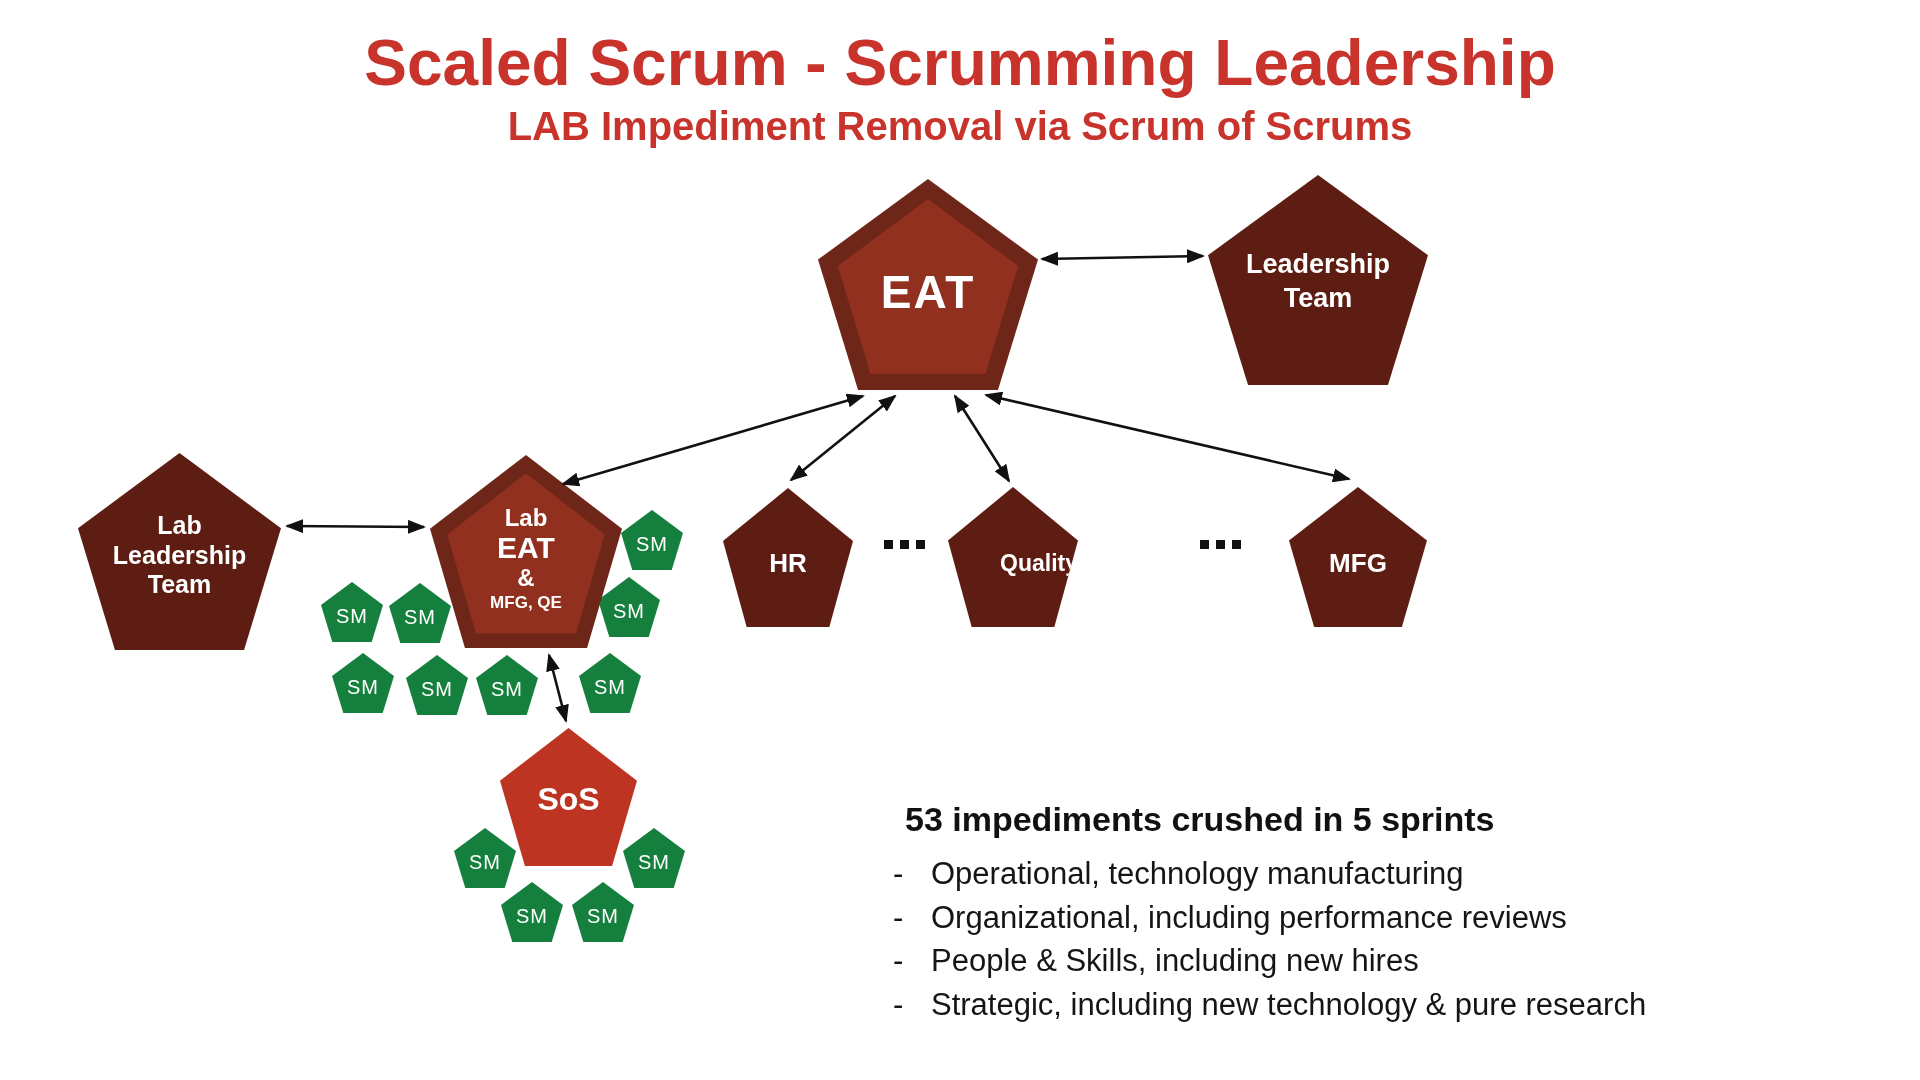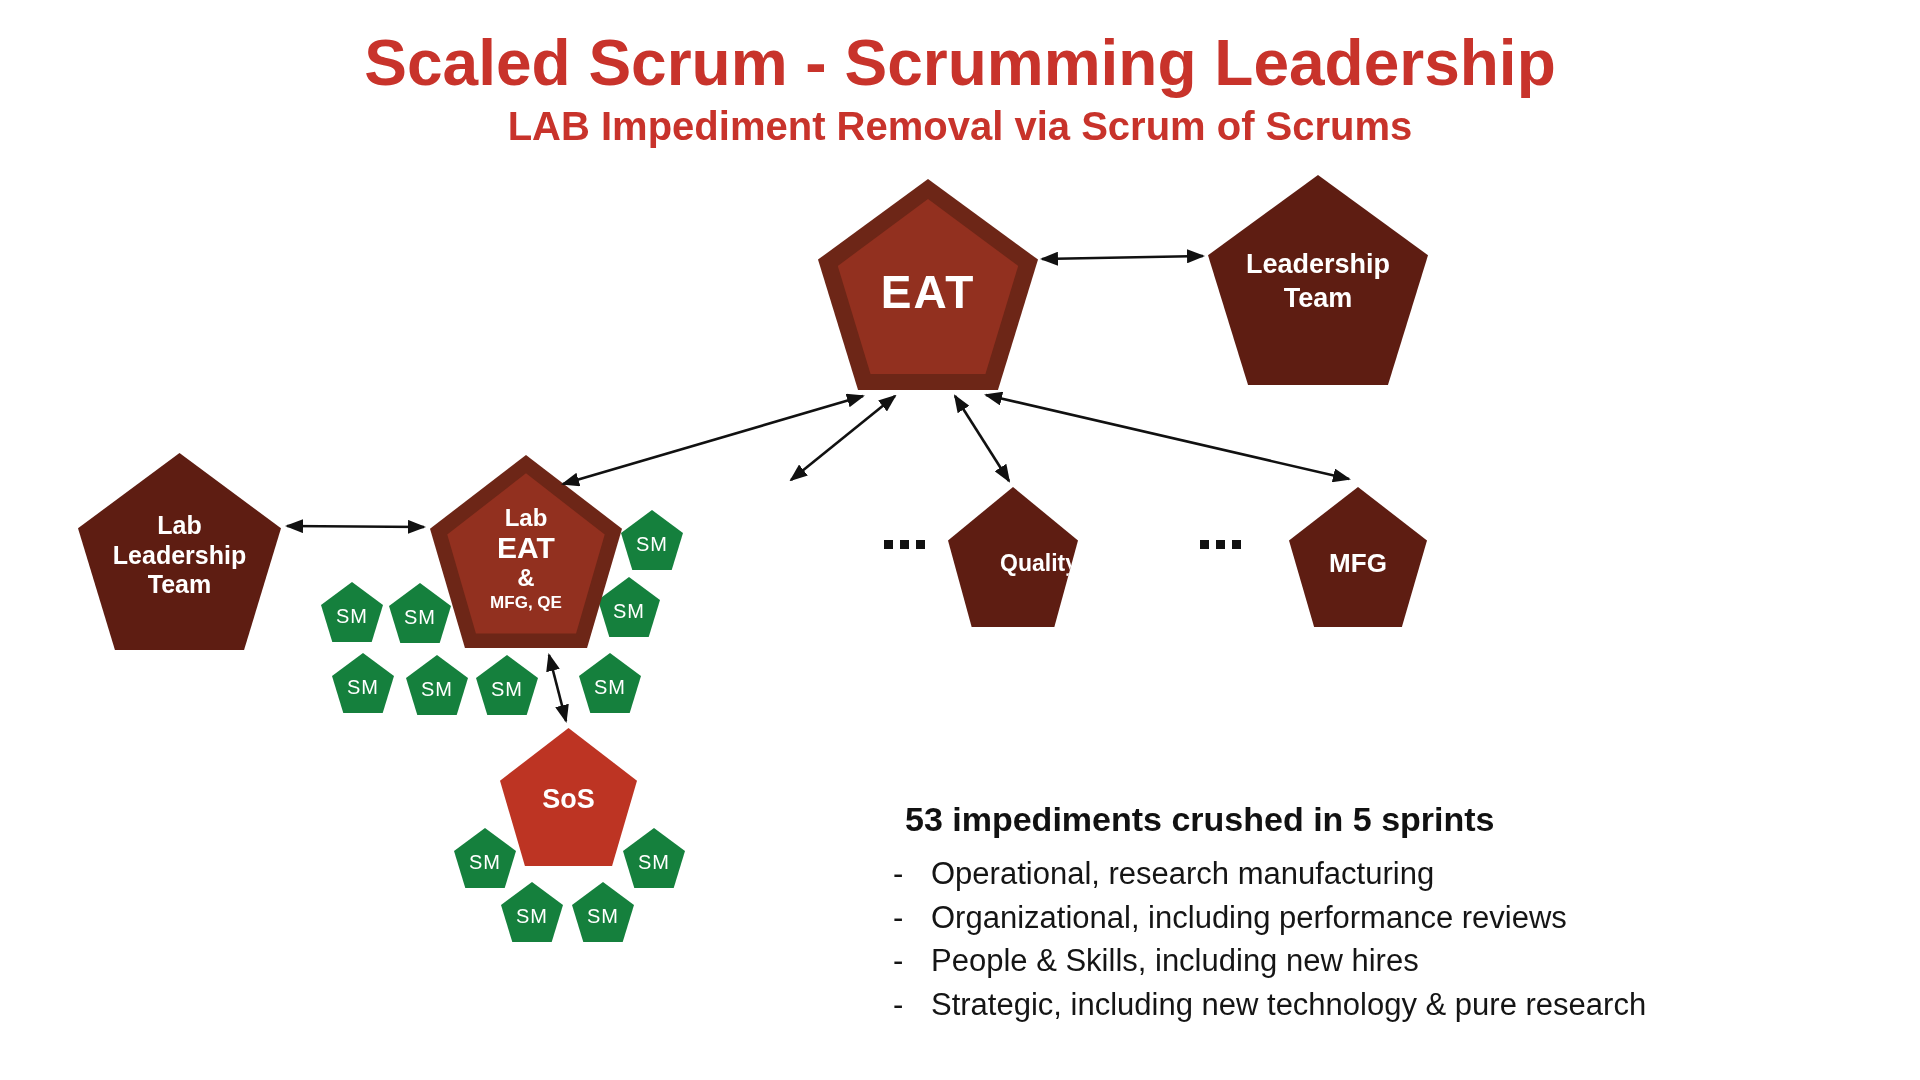--- a/index.html
+++ b/index.html
@@ -98,20 +98,23 @@
   <div class="pent rim big-node" style="left:430px;top:455px;width:192px;height:193px;">
     <div class="inner"></div>
     <div class="lbl" style="padding-top:16px;">
       <div style="font-size:24px;line-height:1.1;">Lab</div>
       <div style="font-size:30px;line-height:1.1;">EAT</div>
       <div style="font-size:24px;line-height:1.15;">&amp;</div>
       <div style="font-size:17px;line-height:1.3;">MFG, QE</div>
     </div>
   </div>
 
+  <div class="pent maroon" style="left:723px;top:488px;width:130px;height:139px;">
+    <div class="lbl" style="font-size:26px;padding-top:12px;">HR</div>
+  </div>
 
   <div class="dots" style="left:884px;top:540px;">
     <span></span>
       <span></span>
       <span></span>
   </div>
 
   <div class="pent maroon" style="left:948px;top:487px;width:130px;height:140px;justify-content:flex-end;">
     <div class="lbl" style="font-size:23px;padding-top:12px;">Quality</div>
   </div>
@@ -133,28 +136,28 @@
       <div class="lbl">SM</div>
     </div>
   <div class="pent sm" style="left:501px;top:882px;">
       <div class="lbl">SM</div>
     </div>
   <div class="pent sm" style="left:572px;top:882px;">
       <div class="lbl">SM</div>
     </div>
 
   <div class="pent sos big-node" style="left:500px;top:728px;width:137px;height:138px;">
-    <div class="lbl" style="font-size:27px;padding-top:4px;">SoS</div>
+    <div class="lbl" style="font-size:32px;padding-top:4px;">SoS</div>
   </div>
 
   <div class="imp">
     <h2>53 impediments crushed in 5 sprints</h2>
     <div class="row">
       <span class="dash">-</span>
-      <span>Operational, research manufacturing</span>
+      <span>Operational, technology manufacturing</span>
     </div>
     <div class="row">
       <span class="dash">-</span>
       <span>Organizational, including performance reviews</span>
     </div>
     <div class="row">
       <span class="dash">-</span>
       <span>People &amp; Skills, including new hires</span>
     </div>
     <div class="row">

